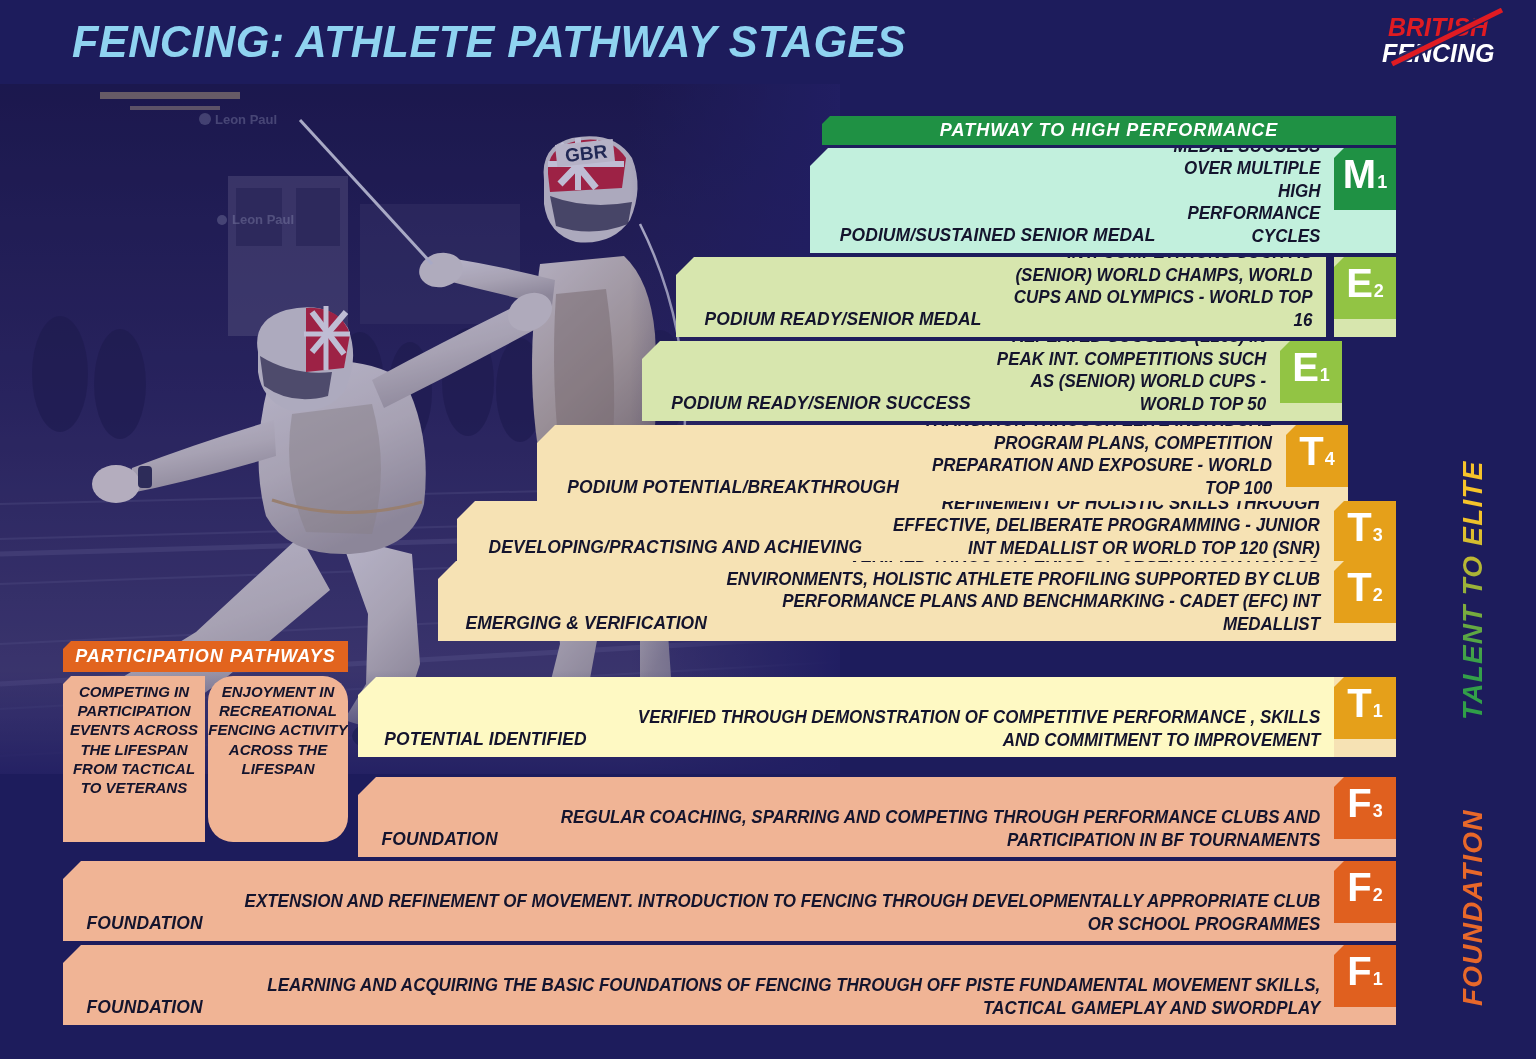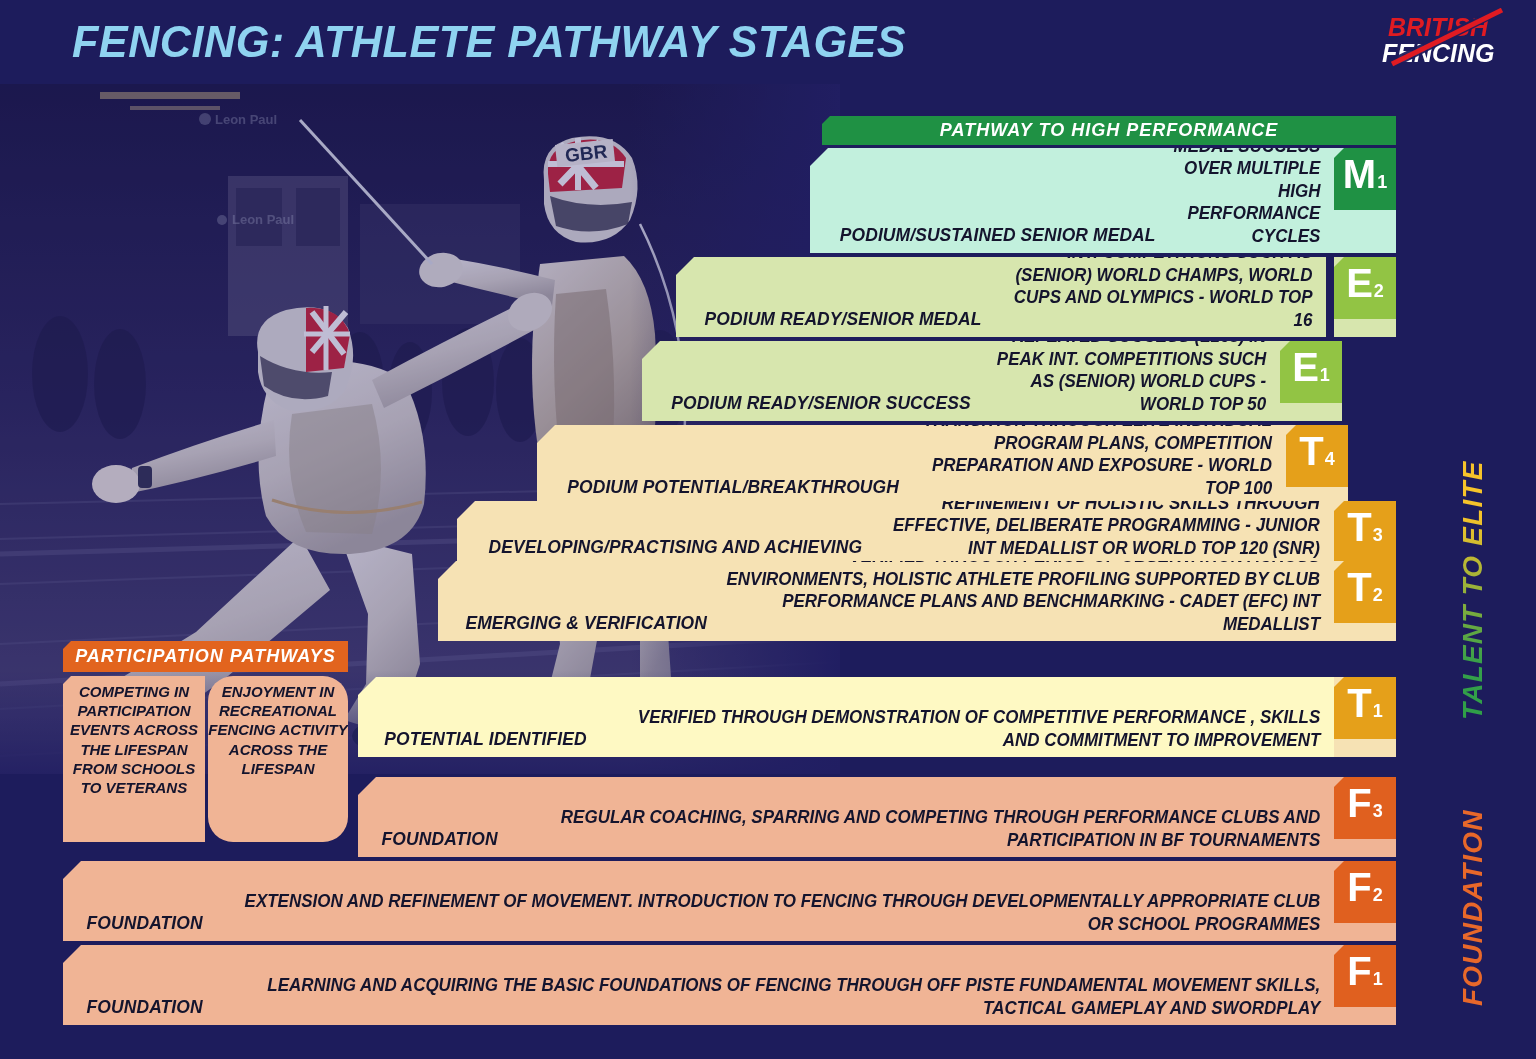--- a/index.html
+++ b/index.html
@@ -409,21 +409,21 @@
               <sub>1</sub>
             </div>
           </div>
         </div>
       </div>
     </div>
 
   <div class="banner banner-pp">PARTICIPATION PATHWAYS</div>
 
   <div class="pp-box" id="pp-box-0">
-    <span>COMPETING IN PARTICIPATION EVENTS ACROSS THE LIFESPAN FROM SCHOOLS TO VETERANS</span>
+    <span>COMPETING IN PARTICIPATION EVENTS ACROSS THE LIFESPAN FROM TACTICAL TO VETERANS</span>
   </div>
   <div class="pp-box" id="pp-box-1">
     <span>ENJOYMENT IN RECREATIONAL FENCING ACTIVITY ACROSS THE LIFESPAN</span>
   </div>
 
   <div class="vlabel" id="vlabel-talent">TALENT TO ELITE</div>
   <div class="vlabel" id="vlabel-foundation">FOUNDATION</div>
 
 </div>
 

